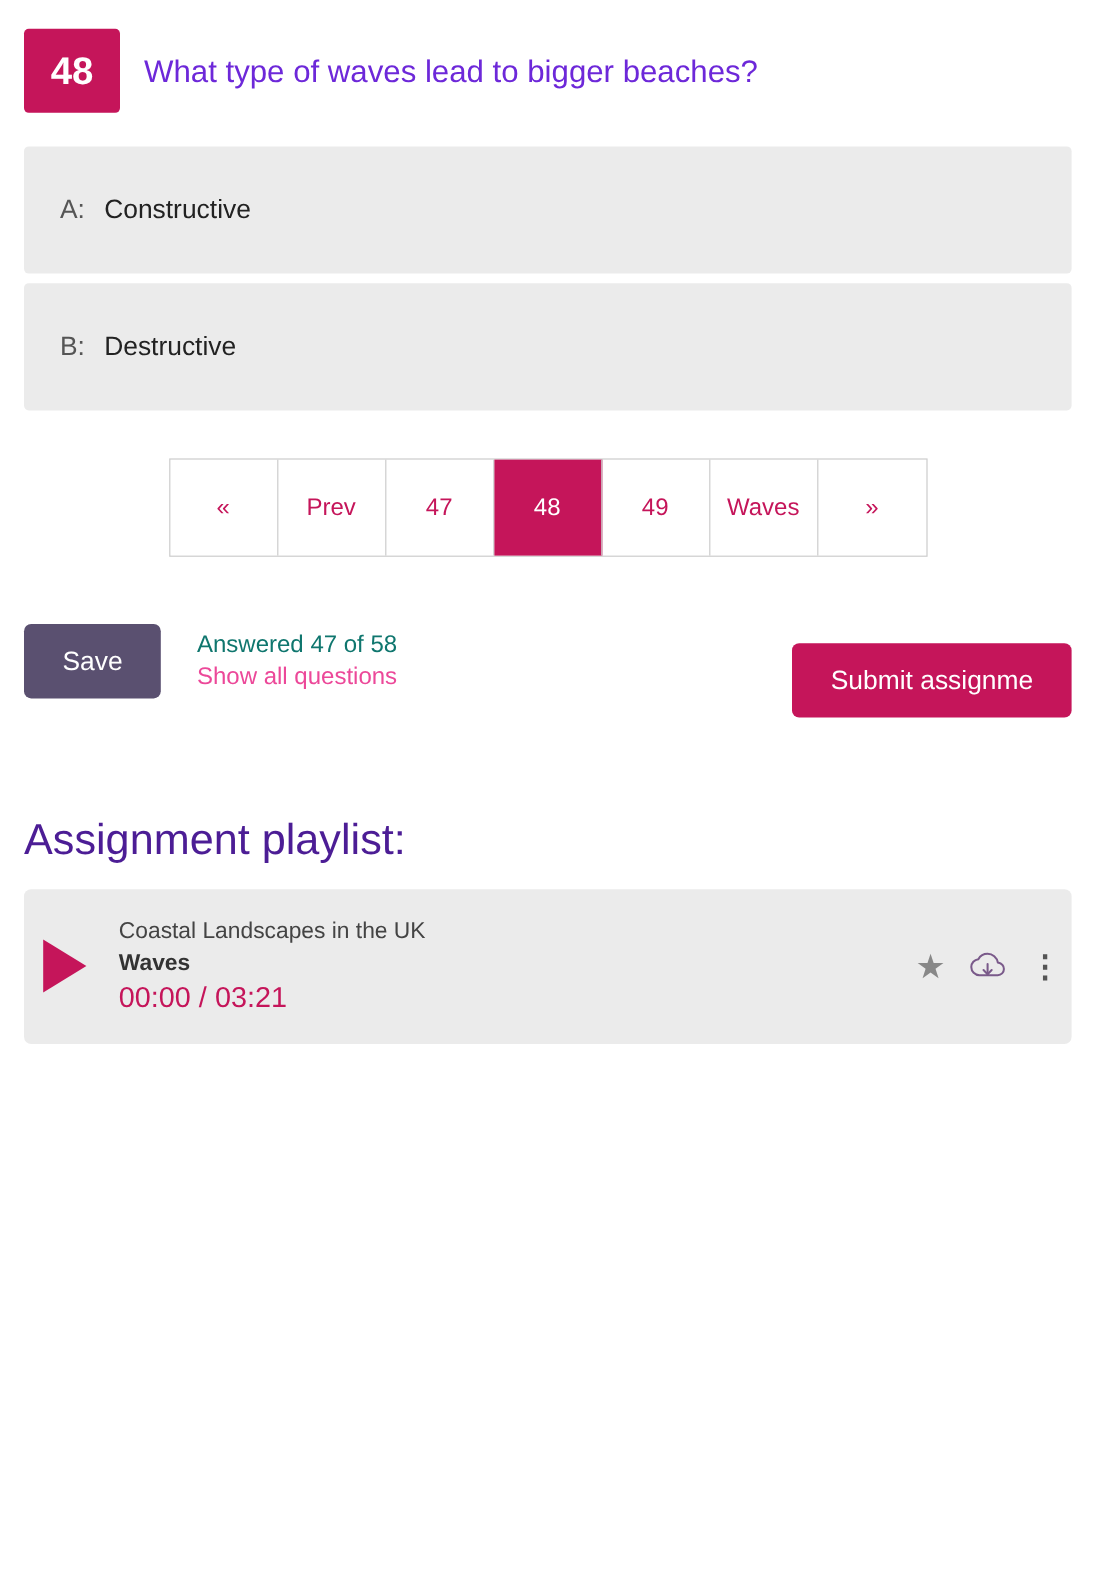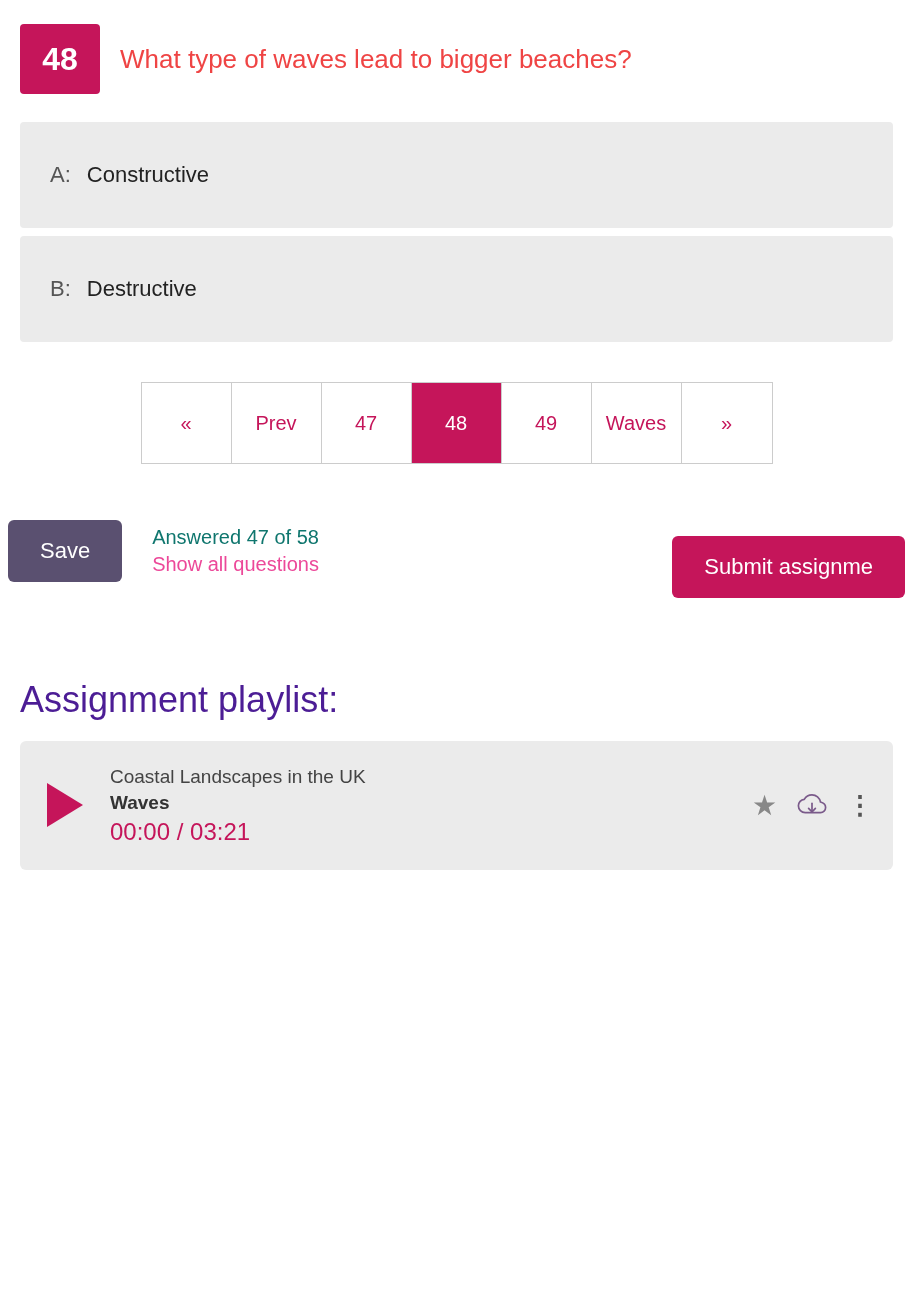--- a/index.html
+++ b/index.html
@@ -27,21 +27,21 @@
       height: 70px;
       display: flex;
       align-items: center;
       justify-content: center;
       border-radius: 4px;
       flex-shrink: 0;
     }
 
     .question-text {
       font-size: 26px;
-      color: #ef4444;
+      color: #6d28d9;
       font-weight: 400;
     }
 
     .answer-option {
       background: #ebebeb;
       margin: 8px 20px;
       padding: 40px 30px;
       border-radius: 4px;
       font-size: 22px;
       color: #222;
@@ -85,21 +85,21 @@
       color: white;
     }
 
     .page-item.text-item {
       color: #c5155a;
     }
 
     .bottom-bar {
       display: flex;
       align-items: center;
-      padding: 20px 8px;
+      padding: 20px 20px;
       gap: 30px;
       margin-top: 20px;
     }
 
     .save-button {
       background: #5a5070;
       color: white;
       font-size: 22px;
       font-weight: 500;
       padding: 18px 32px;
@@ -147,21 +147,21 @@
       font-size: 36px;
       color: #4c1d95;
       font-weight: 400;
       margin-bottom: 20px;
       margin-top: 31px;
     }
 
     .playlist-card {
       background: #ebebeb;
       border-radius: 6px;
-      padding: 24px 20px;
+      padding: 24px 9px;
       display: flex;
       align-items: center;
       gap: 20px;
     }
 
     .play-button-icon {
       width: 50px;
       height: 50px;
       display: flex;
       align-items: center;

